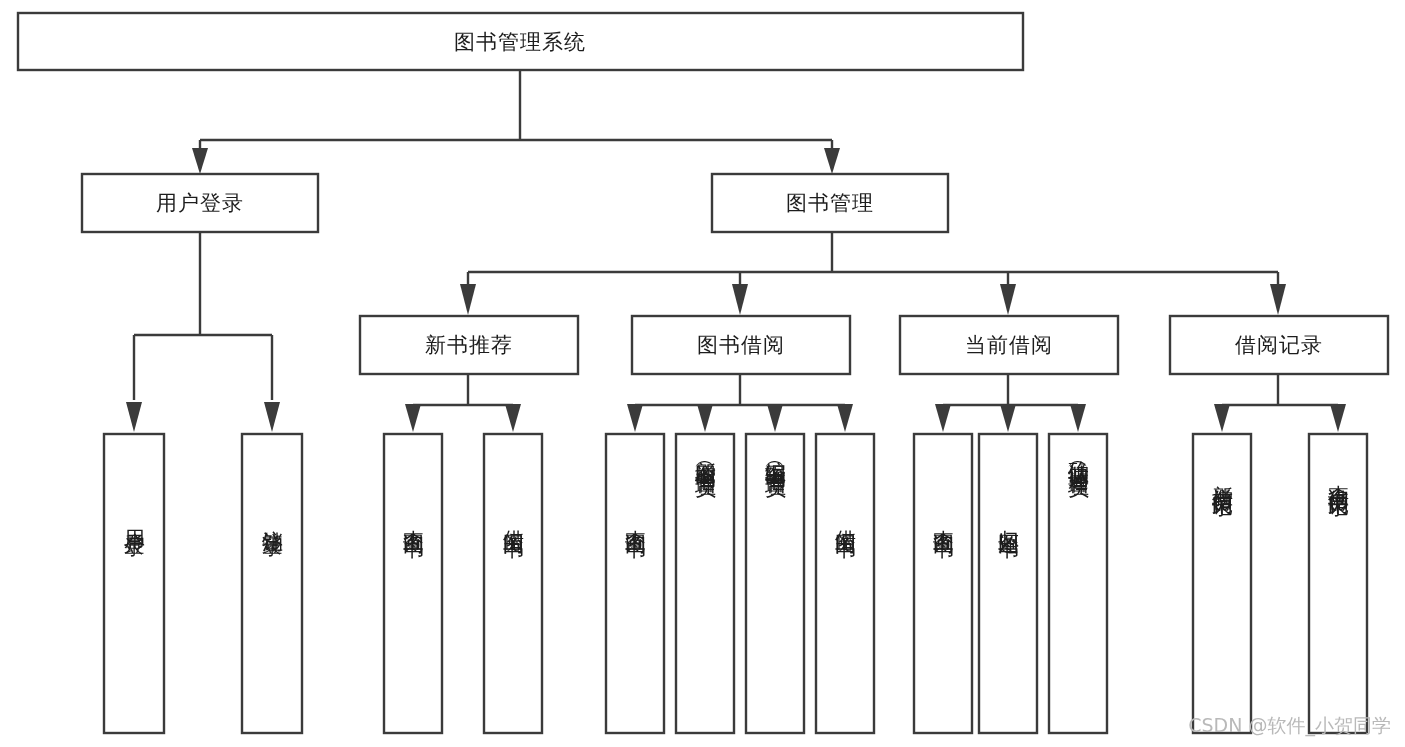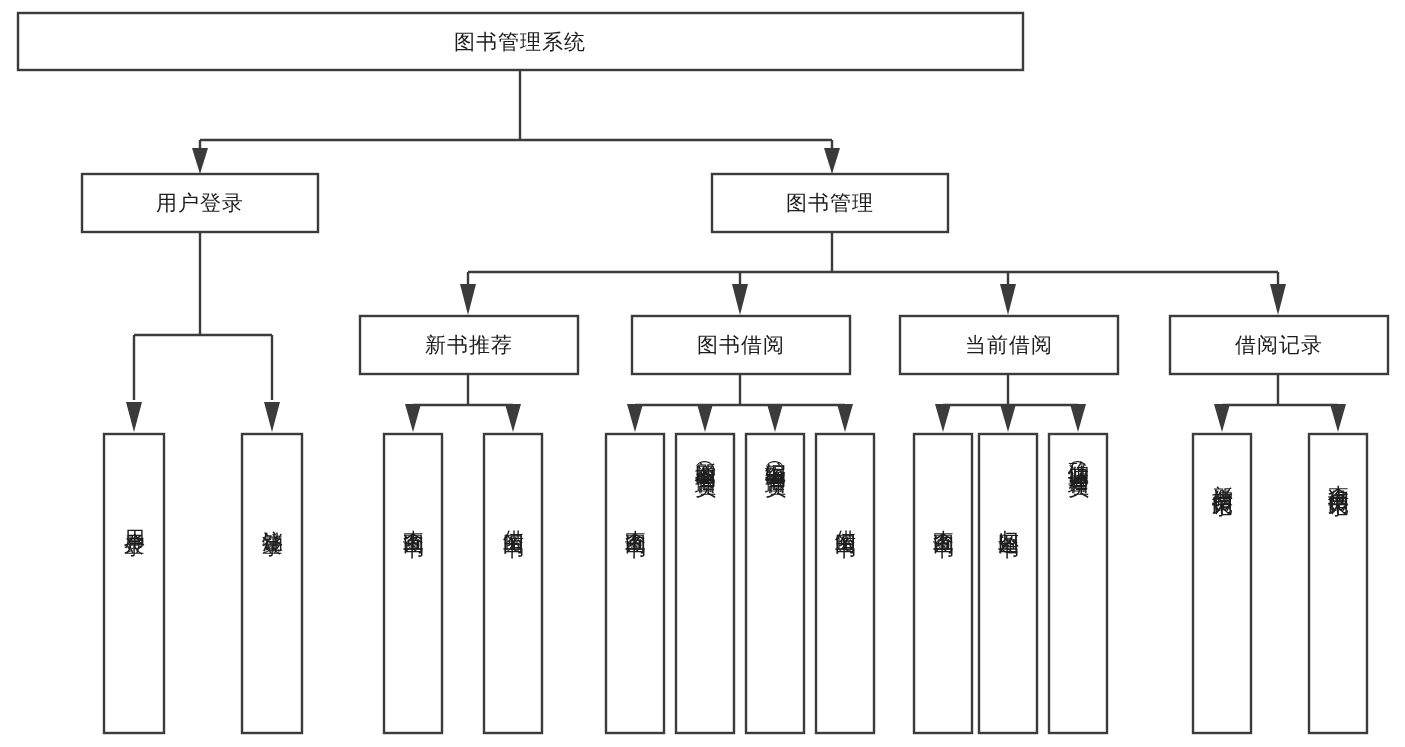--- a/index.html
+++ b/index.html
@@ -186,13 +186,14 @@
   <div class="node-label-v" style="left:775px; top:444px;">编辑图书（管理员）</div>
   <div class="node-label-v" style="left:845px; top:513px;">借阅图书</div>
 
   <div class="node-label-v" style="left:943px; top:513px;">查询图书</div>
   <div class="node-label-v" style="left:1008px; top:513px;">归还图书</div>
   <div class="node-label-v" style="left:1078px; top:444px;">确认归还（管理员）</div>
 
   <div class="node-label-v" style="left:1222px; top:468px;">新增借阅记录</div>
   <div class="node-label-v" style="left:1338px; top:468px;">查询借阅记录</div>
 
+  <div class="watermark">CSDN @软件_小贺同学</div>
 </div>
 
 </body></html>

